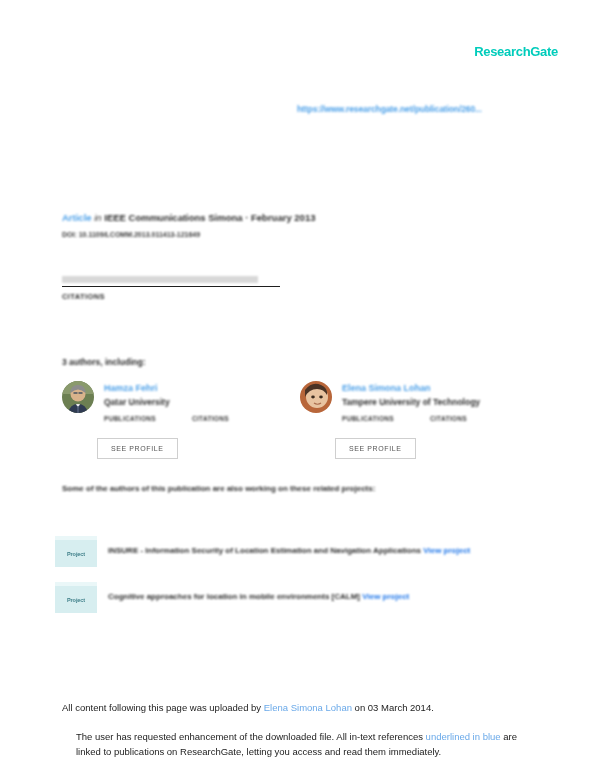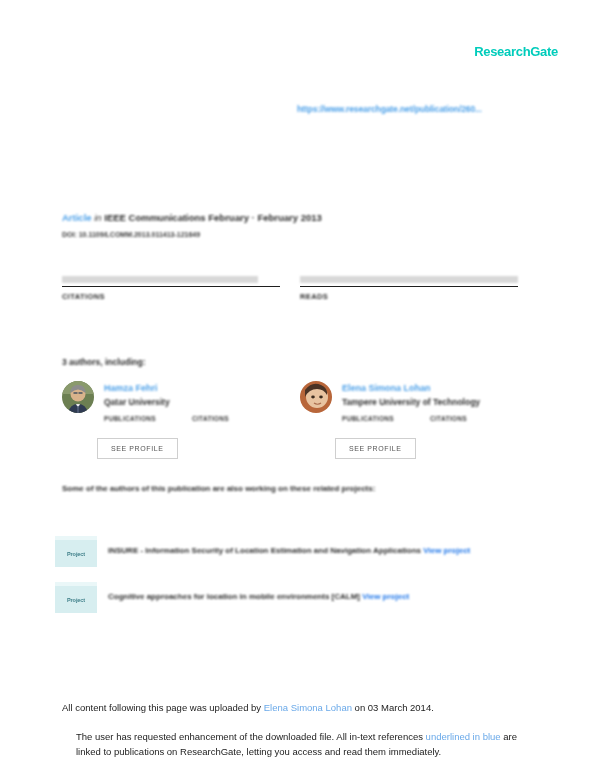--- a/index.html
+++ b/index.html
@@ -290,38 +290,33 @@
 
   <div class="scan-area">
 
     <div class="rg-logo">ResearchGate</div>
 
     <div class="pub-url">https://www.researchgate.net/publication/260...</div>
 
     <div class="article-line">
       <span class="kw">Article</span>
       <span class="it">in</span>
-      <span>IEEE Communications February</span>
+      <span>IEEE Communications Simona</span>
       <span>·</span>
       <span>February 2013</span>
     </div>
 
     <div class="doi-line">DOI: 10.1109/LCOMM.2013.011413-121649</div>
 
     <div class="stat-block left">
       <div class="stat-number"></div>
       <div class="stat-rule"></div>
       <div class="stat-label">CITATIONS</div>
     </div>
 
-    <div class="stat-block right">
-      <div class="stat-number"></div>
-      <div class="stat-rule"></div>
-      <div class="stat-label">READS</div>
-    </div>
 
     <div class="authors-heading">3 authors, including:</div>
 
     <div class="author a0">
       <div class="avatar">
         <svg width="32" height="32" viewBox="0 0 32 32">
           <rect x="0" y="0" width="32" height="32" fill="#6c7f52"></rect>
           <rect x="0" y="0" width="32" height="13" fill="#8a9a6d"></rect>
           <circle cx="16" cy="13" r="7.5" fill="#d9b38c"></circle>
           <path d="M8.5 12 q7.5 -7 15 0 q0 -8 -7.5 -8 q-7.5 0 -7.5 8 z" fill="#8d8d8d"></path>

